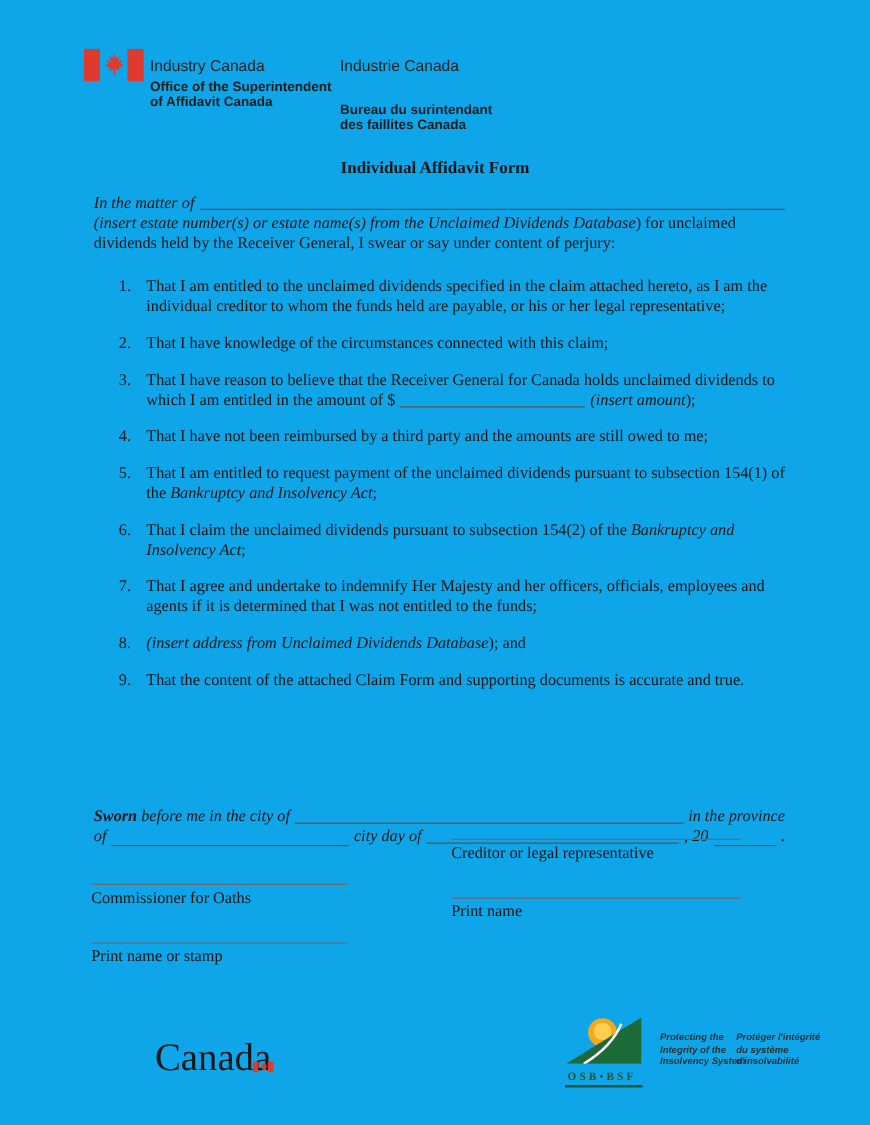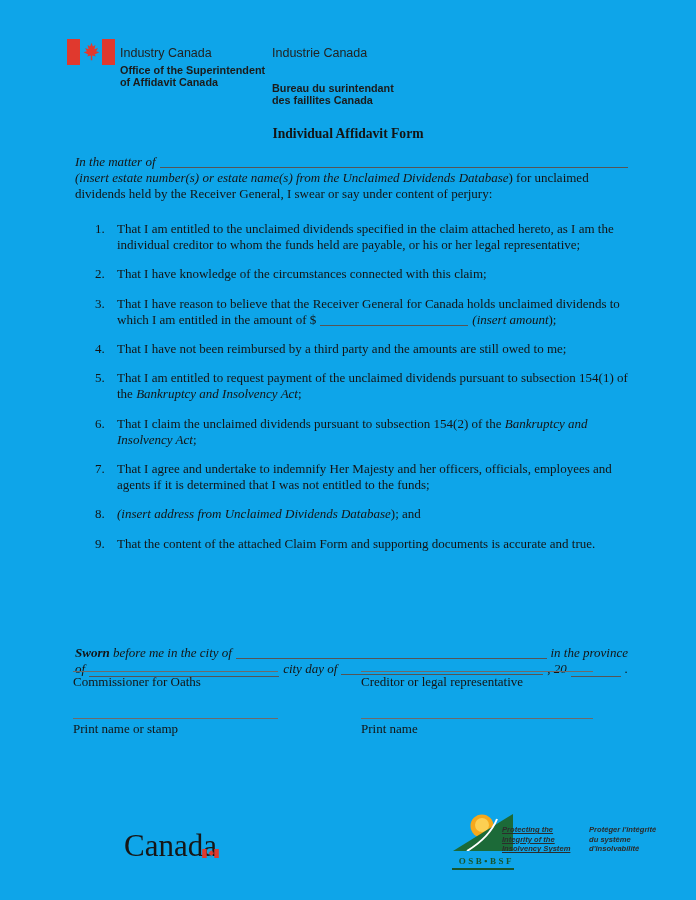--- a/index.html
+++ b/index.html
@@ -24,37 +24,37 @@
   .sworn{position:absolute;left:75px;top:610px;width:553px;line-height:16.2px;margin-top:35px;}
   .fill-row{display:flex;align-items:flex-end;font-style:italic;}
   .blank-fill{flex:1 1 auto;border-bottom:1px solid #555;margin:0 4px 2px 4px;height:0;}
   .fill-row > .blank-fill:last-child{margin-right:0;}
   .blank-fixed{display:inline-block;border-bottom:1px solid #555;height:1px;position:relative;top:2px;margin:0 4px 2px 4px;}
   .blank-inline{display:inline-block;border-bottom:1px solid #555;height:1px;position:relative;top:2px;margin:0 4px;}
   .nowrap{white-space:nowrap;}
   i{}
   
   .sig-col{position:absolute;top:671px;}
-  .sig-left{left:73px;width:205px;}
+  .sig-left{left:73px;width:205px;margin-top:36px;}
   .sig-right{left:361px;width:232px;}
   .sig-rule{border-top:1px solid #6b6b6b;height:0;}
   .sig-label{font-size:13px;padding-top:2px;}
   .sig-gap{height:28px;}
   
   .wordmark{position:absolute;left:124px;top:828px;font-size:31px;letter-spacing:0px;color:#161616;}
   .wordmark .wm-flag{position:absolute;right:-2px;top:2px;width:17px;height:9px;}
   .osb{position:absolute;left:452px;top:813px;width:62px;}
   .osb-label{
-    width:62px;text-align:right;font-family:"Liberation Serif",serif;font-weight:bold;
+    width:62px;text-align:left;font-family:"Liberation Serif",serif;font-weight:bold;
     font-size:9px;letter-spacing:2.5px;color:#17562f;border-bottom:2.5px solid #17562f;
     padding:1px 0 2px 2px;box-sizing:border-box;
   }
   .tagline{position:absolute;top:825px;font-family:"Liberation Sans",sans-serif;font-size:7.6px;
     font-weight:bold;font-style:italic;line-height:9.6px;color:#2c2c2c;}
-  .tagline-en{left:502px;text-decoration:underline;} .tagline-fr{left:589px;}
+  .tagline-en{left:528px;} .tagline-fr{left:589px;}
 </style>
 </head>
 <body>
 
 <div class="page">
 
   <div>
     <div class="flag">
       <svg width="48" height="26" viewBox="0 0 48 26" xmlns="http://www.w3.org/2000/svg">
         <rect x="0" y="0" width="13" height="26" fill="#e0392e"></rect>

